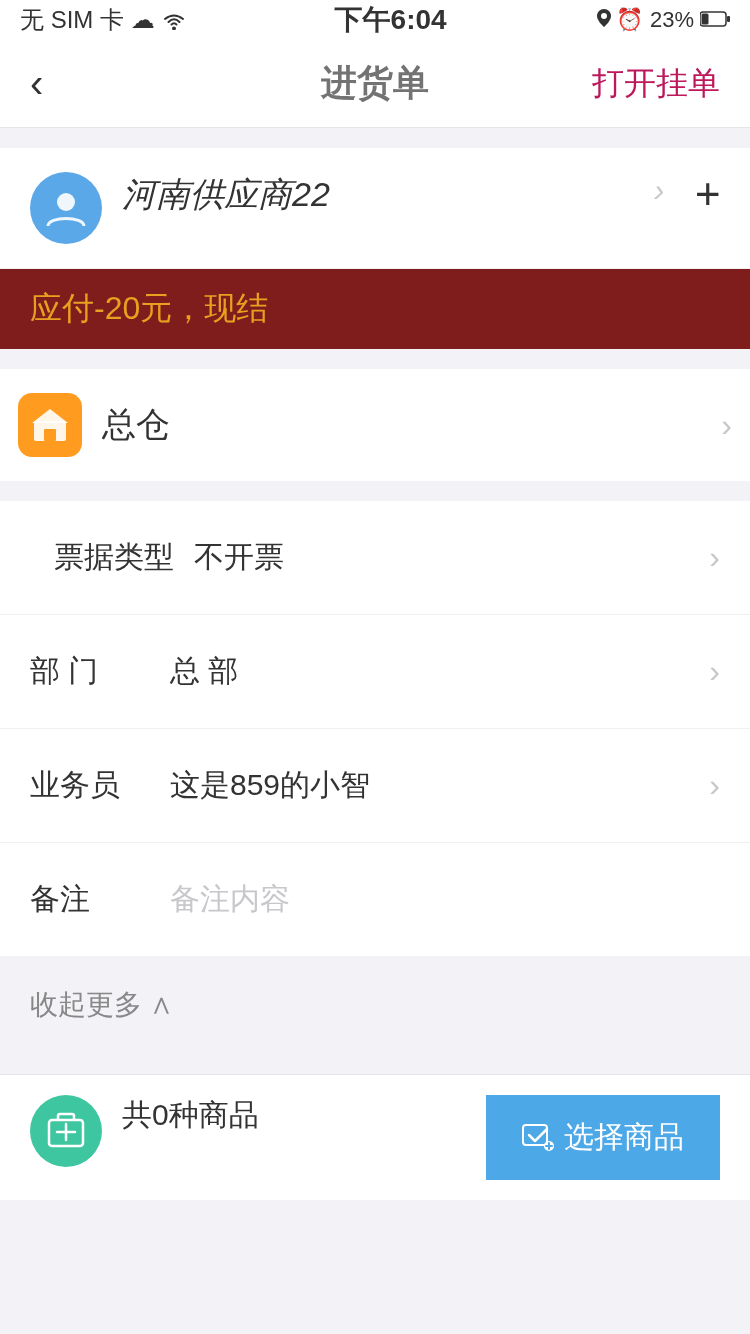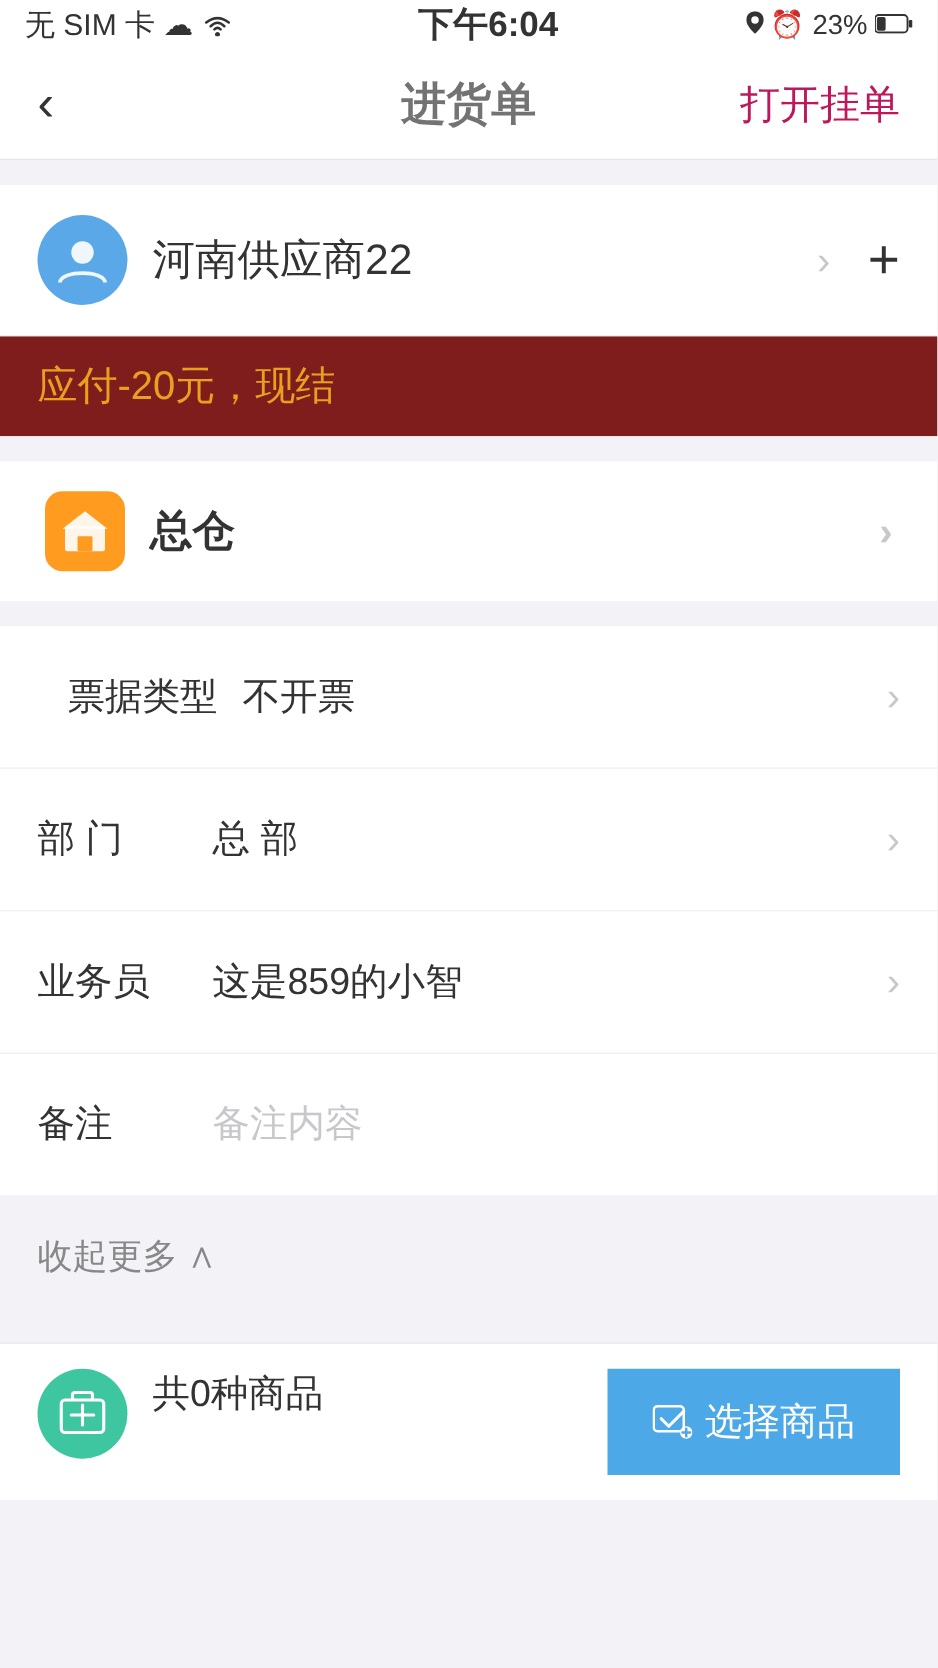--- a/index.html
+++ b/index.html
@@ -69,24 +69,24 @@
 
     
     .card {
       background: #fff;
       width: 750px;
     }
 
     
     .supplier-row {
       display: flex;
-      align-items: center;
       padding: 24px 30px;
       border-bottom: 1px solid #f0f0f0;
       position: relative;
+      font-style: italic;
     }
     .supplier-avatar {
       width: 72px;
       height: 72px;
       border-radius: 50%;
       background: #5ba8e8;
       display: flex;
       align-items: center;
       justify-content: center;
       margin-right: 20px;
@@ -115,22 +115,21 @@
       background: #7f1d1d;
       padding: 18px 30px;
       font-size: 32px;
       color: #e8a020;
     }
 
     
     .warehouse-row {
       display: flex;
       align-items: center;
-      padding: 24px 36px;
-      font-weight: bold;
+      padding: 24px 18px;
     }
     .warehouse-icon {
       width: 64px;
       height: 64px;
       border-radius: 14px;
       background: #ff9c20;
       display: flex;
       align-items: center;
       justify-content: center;
       margin-right: 20px;

